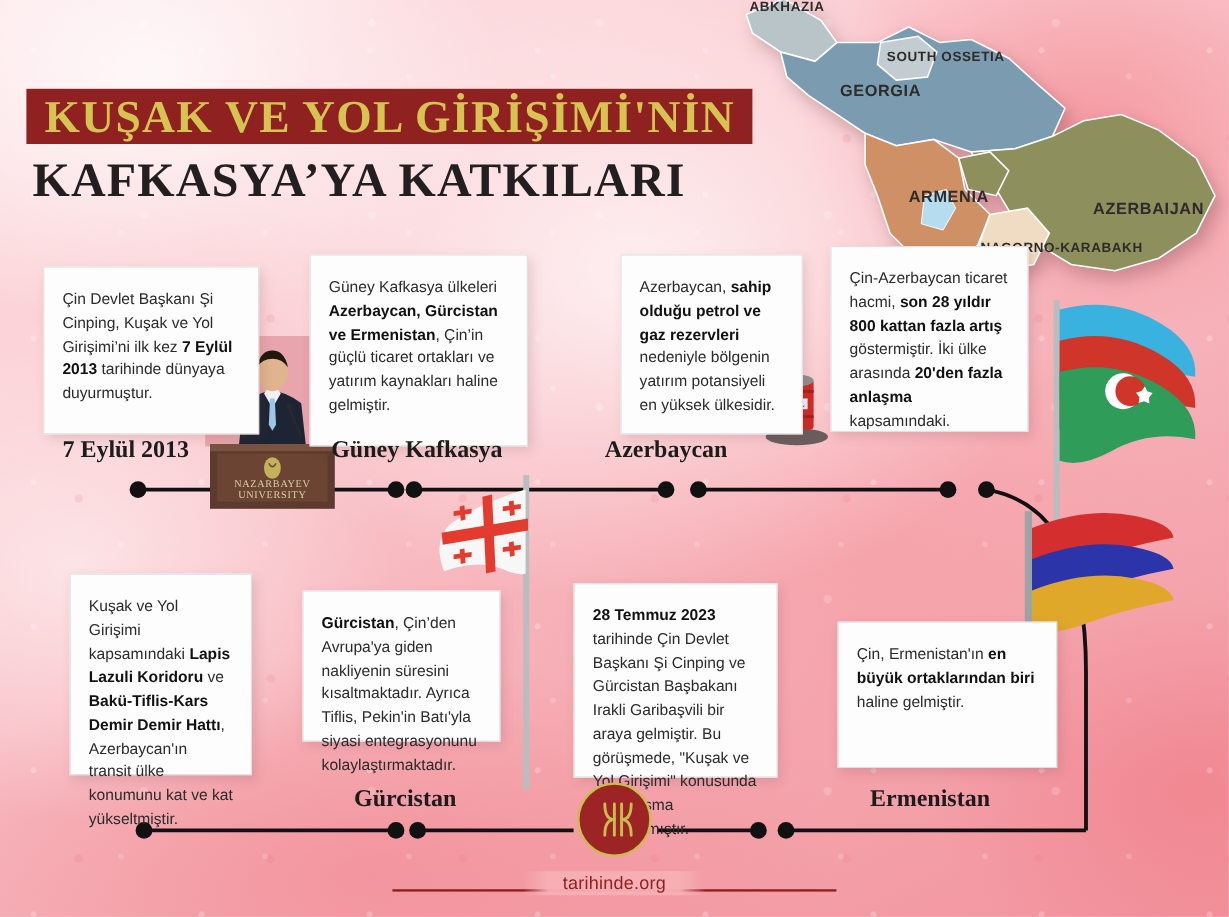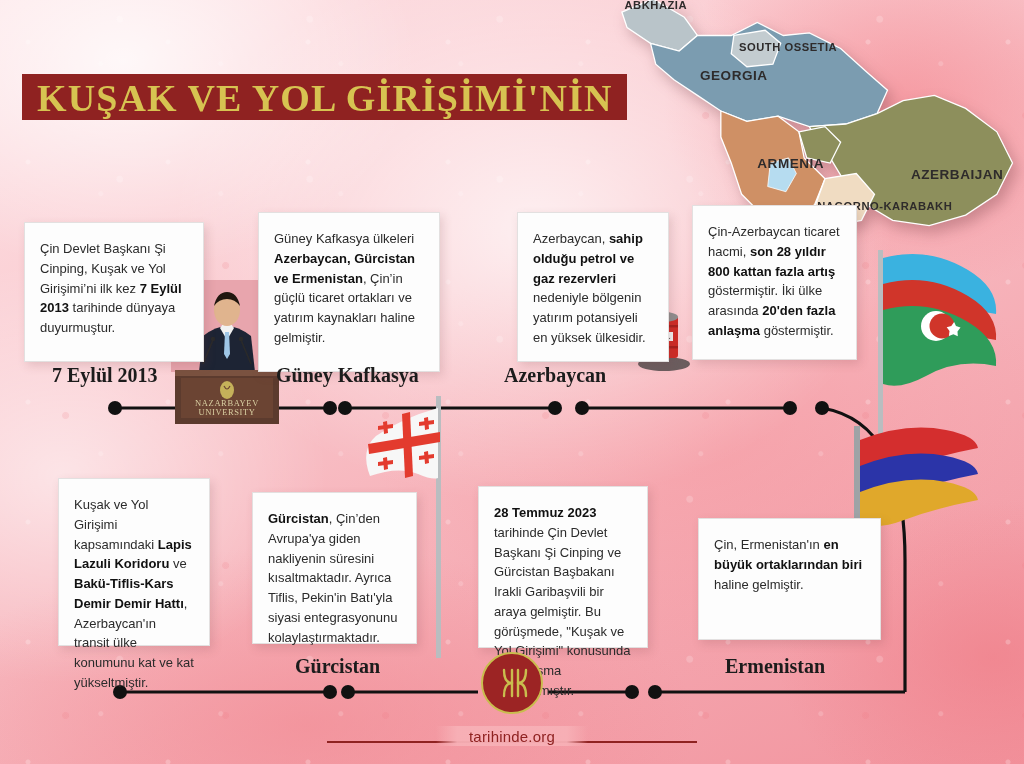--- a/index.html
+++ b/index.html
@@ -154,20 +154,21 @@
     <text class="map-label sm" x="47" y="25">SOUTH OSSETIA</text>
     <text class="map-label" x="32" y="36">GEORGIA</text>
     <text class="map-label" x="54" y="70">ARMENIA</text>
     <text class="map-label" x="113" y="74">AZERBAIJAN</text>
     <text class="map-label sm" x="77" y="86">NAGORNO-KARABAKH</text>
   </svg>
 </div>
 
 <div class="title-block">
   <span class="title-line1">KUŞAK VE YOL GİRİŞİMİ'NİN</span>
+  <span class="title-line2">KAFKASYA’YA KATKILARI</span>
 </div>
 
 <svg class="timeline" viewBox="0 0 1024 764">
 
   <line class="tl-line" x1="115" y1="408" x2="330" y2="408"></line>
   <line class="tl-line" x1="345" y1="408" x2="555" y2="408"></line>
   <line class="tl-line" x1="582" y1="408" x2="790" y2="408"></line>
   <path class="tl-line" d="M822 408 C 880 418, 905 470, 905 560"></path>
   <circle class="tl-dot" cx="115" cy="408" r="7"></circle>
   <circle class="tl-dot" cx="330" cy="408" r="7"></circle>
@@ -284,27 +285,27 @@
   <svg viewBox="0 0 180 230" width="180" height="230">
     <rect x="28" y="14" width="6" height="214" fill="#9ea3a6"></rect>
     <g>
       <path d="M34 28 Q80 10 120 18 Q150 24 152 36 Q110 44 78 56 Q52 66 34 60 Z" fill="#d42e2e"></path>
       <path d="M34 54 Q80 36 120 44 Q150 50 152 62 Q110 70 78 82 Q52 92 34 86 Z" fill="#2b34a8"></path>
       <path d="M34 80 Q80 62 120 70 Q150 76 152 88 Q110 96 78 108 Q52 118 34 112 Z" fill="#e0a82b"></path>
     </g>
   </svg>
 </div>
 
-<div class="card" style="left:24px; top:222px; width:180px; height:140px;"><span>Çin Devlet Başkanı Şi Cinping, Kuşak ve Yol Girişimi’ni ilk kez </span><b>7 Eylül 2013</b><span> tarihinde dünyaya duyurmuştur.</span></div>
+<div class="card" style="left:36px; top:222px; width:180px; height:140px;"><span>Çin Devlet Başkanı Şi Cinping, Kuşak ve Yol Girişimi’ni ilk kez </span><b>7 Eylül 2013</b><span> tarihinde dünyaya duyurmuştur.</span></div>
 <div class="card" style="left:258px; top:212px; width:182px; height:160px;"><span>Güney Kafkasya ülkeleri </span><b>Azerbaycan, Gürcistan ve Ermenistan</b><span>, Çin’in güçlü ticaret ortakları ve yatırım kaynakları haline gelmiştir.</span></div>
 <div class="card" style="left:472px; top:212px; width:152px; height:150px;margin-left:45px;"><span>Azerbaycan, </span><b>sahip olduğu petrol ve gaz rezervleri</b><span> nedeniyle bölgenin yatırım potansiyeli en yüksek ülkesidir.</span></div>
-<div class="card" style="left:692px; top:205px; width:165px; height:155px;"><span>Çin-Azerbaycan ticaret hacmi, </span><b>son 28 yıldır 800 kattan fazla artış</b><span> göstermiştir. İki ülke arasında </span><b>20'den fazla anlaşma</b><span> göstermiştir.</span></div>
+<div class="card" style="left:692px; top:205px; width:165px; height:155px;"><span>Çin-Azerbaycan ticaret hacmi, </span><b>son 28 yıldır 800 kattan fazla artış</b><span> göstermiştir. İki ülke arasında </span><b>20'den fazla anlaşma</b><span> kapsamındaki.</span></div>
 
 <div class="card" style="left:58px; top:478px; width:152px; height:168px;"><span>Kuşak ve Yol Girişimi kapsamındaki </span><b>Lapis Lazuli Koridoru</b><span> ve </span><b>Bakü-Tiflis-Kars Demir Demir Hattı</b><span>, Azerbaycan'ın transit ülke konumunu kat ve kat yükseltmiştir.</span></div>
-<div class="card" style="left:252px; top:492px; width:165px; height:152px;"><b>Gürcistan</b><span>, Çin’den Avrupa'ya giden nakliyenin süresini kısaltmaktadır. Ayrıca Tiflis, Pekin'in Batı'yla siyasi entegrasyonunu kolaylaştırmaktadır.</span></div>
+<div class="card" style="left:252px; top:492px; width:165px; height:126px;"><b>Gürcistan</b><span>, Çin’den Avrupa'ya giden nakliyenin süresini kısaltmaktadır. Ayrıca Tiflis, Pekin'in Batı'yla siyasi entegrasyonunu kolaylaştırmaktadır.</span></div>
 <div class="card" style="left:478px; top:486px; width:170px; height:162px;"><b>28 Temmuz 2023</b><span> tarihinde Çin Devlet Başkanı Şi Cinping ve Gürcistan Başbakanı Irakli Garibaşvili bir araya gelmiştir. Bu görüşmede, "Kuşak ve Yol Girişimi" konusunda bir anlaşma imzalanmıştır.</span></div>
 <div class="card" style="left:698px; top:518px; width:183px; height:122px;"><span>Çin, Ermenistan'ın </span><b>en büyük ortaklarından biri</b><span> haline gelmiştir.</span></div>
 
 <div class="era" style="left:52px;  top:364px;">7 Eylül 2013</div>
 <div class="era" style="left:276px; top:364px;">Güney Kafkasya</div>
 <div class="era" style="left:504px; top:364px;text-align:right;">Azerbaycan</div>
 <div class="era" style="left:295px; top:655px;">Gürcistan</div>
 <div class="era" style="left:725px; top:655px;">Ermenistan</div>
 
 <div class="footer">

